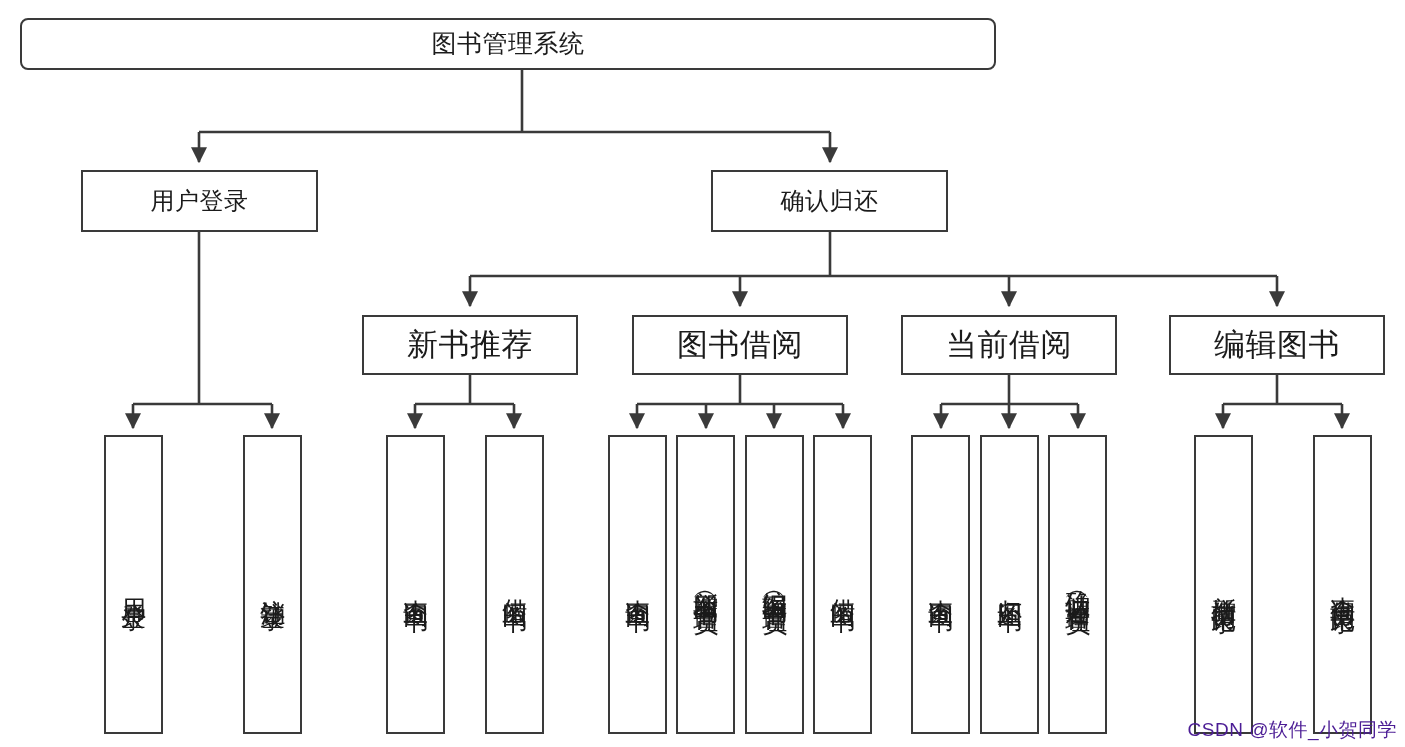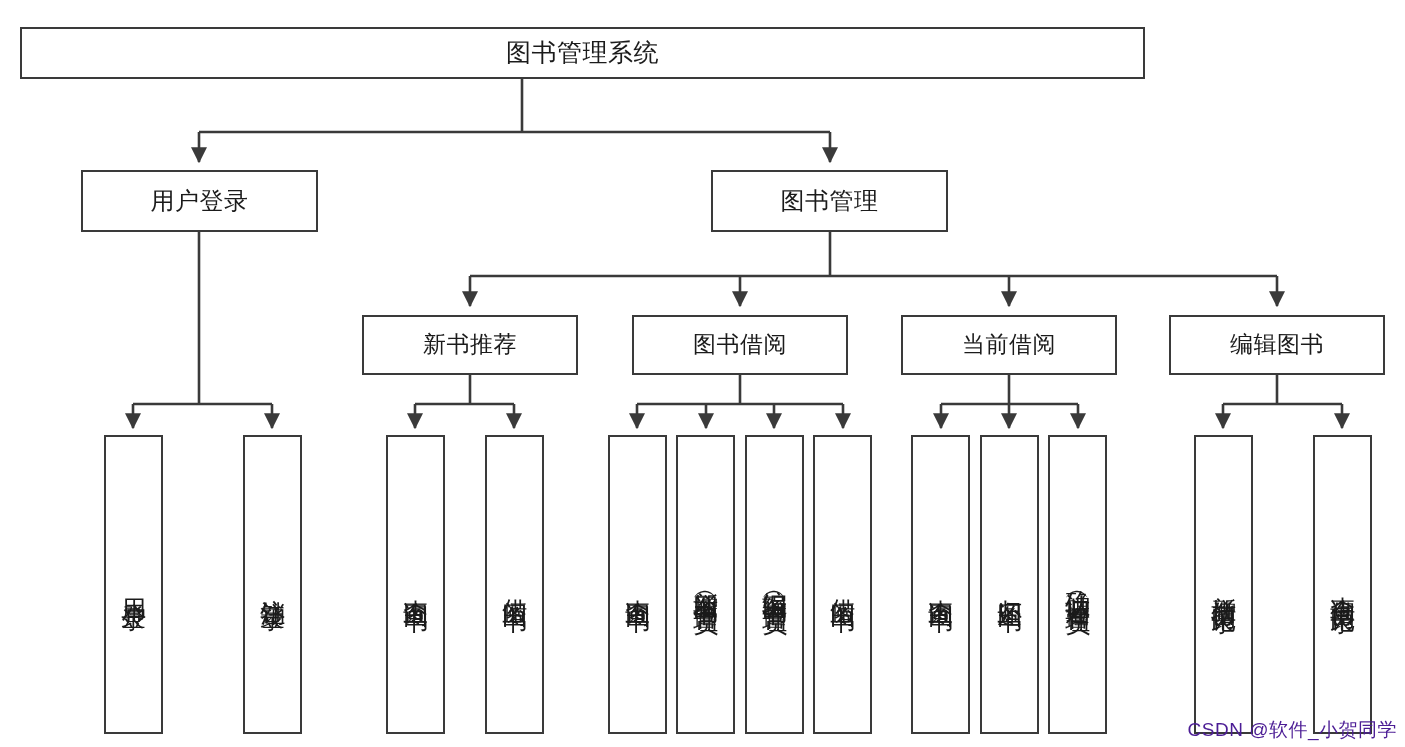--- a/index.html
+++ b/index.html
@@ -46,21 +46,21 @@
     display: block;
     line-height: 1.18;
     letter-spacing: 0.5px;
     white-space: nowrap;
   }
   .node.vert .node-label {
     letter-spacing: 3px;
   }
   #node-root .node-label { font-size: 25px; }
   .lvl2 .node-label { font-size: 24px; }
-  .lvl3 .node-label { font-size: 23px; }
+  .lvl3 .node-label { font-size: 31px; }
   .leaf .node-label { font-size: 25px; }
   #watermark {
     position: absolute;
     right: 8px;
     bottom: 4px;
     font-size: 19px;
     color: #4c1d95;
     white-space: nowrap;
     letter-spacing: 0.5px;
   }
@@ -113,29 +113,29 @@
       <path d="M 1009 404 L 1009 428" marker-end="url(#arrow)"></path>
       <path d="M 1078 404 L 1078 428" marker-end="url(#arrow)"></path>
 
       <path d="M 1277 375 L 1277 404"></path>
       <path d="M 1223 404 L 1342 404"></path>
       <path d="M 1223 404 L 1223 428" marker-end="url(#arrow)"></path>
       <path d="M 1342 404 L 1342 428" marker-end="url(#arrow)"></path>
     </g>
   </svg>
 
-  <div class="node horiz" id="node-root" style="left:20px; top:27px; width:1125px; height:52px;">
+  <div class="node horiz" id="node-root" style="left:20px; top:18px; width:976px; height:52px;border-radius:8px;">
     <span class="node-label">图书管理系统</span>
   </div>
 
   <div class="node horiz lvl2" style="left:81px; top:170px; width:237px; height:62px;">
     <span class="node-label">用户登录</span>
   </div>
   <div class="node horiz lvl2" style="left:711px; top:170px; width:237px; height:62px;">
-    <span class="node-label">图书管理</span>
+    <span class="node-label">确认归还</span>
   </div>
 
   <div class="node horiz lvl3" style="left:362px; top:315px; width:216px; height:60px;">
     <span class="node-label">新书推荐</span>
   </div>
   <div class="node horiz lvl3" style="left:632px; top:315px; width:216px; height:60px;">
     <span class="node-label">图书借阅</span>
   </div>
   <div class="node horiz lvl3" style="left:901px; top:315px; width:216px; height:60px;">
     <span class="node-label">当前借阅</span>

